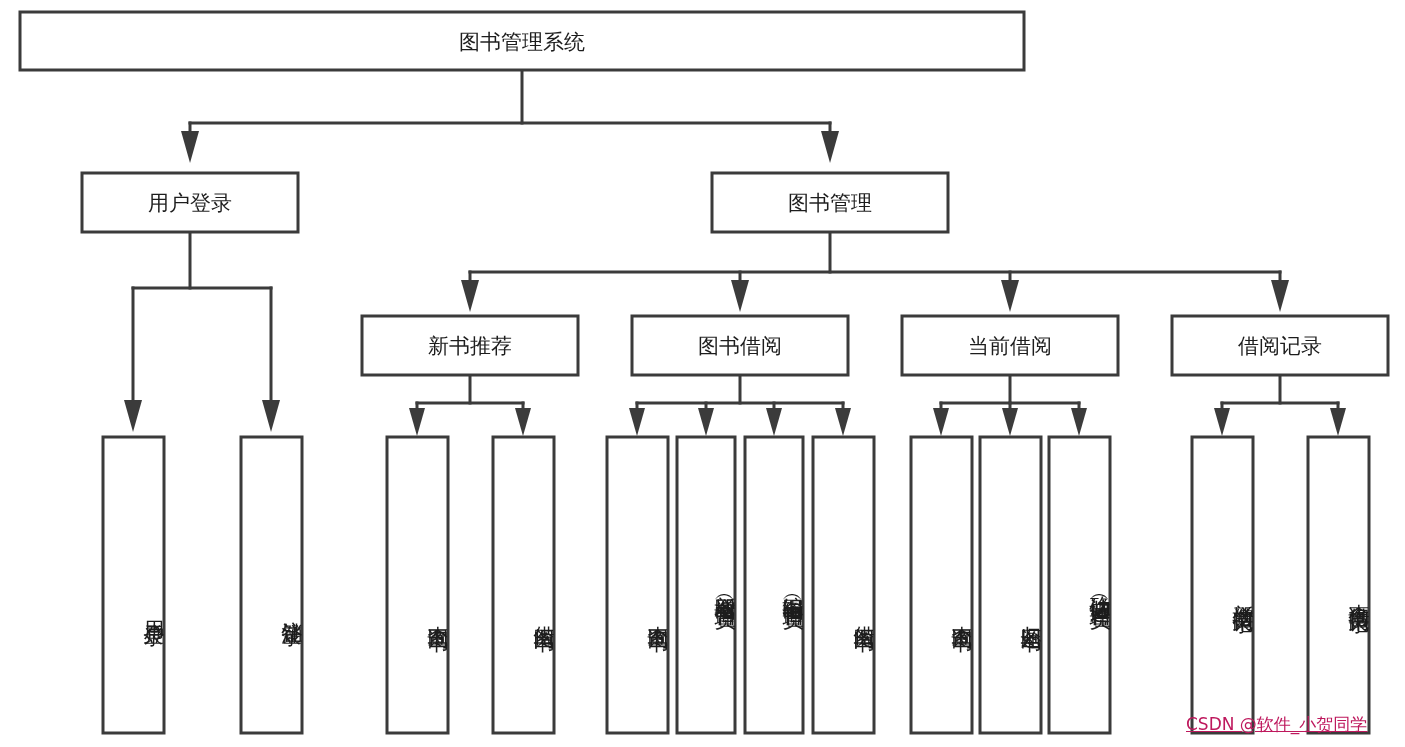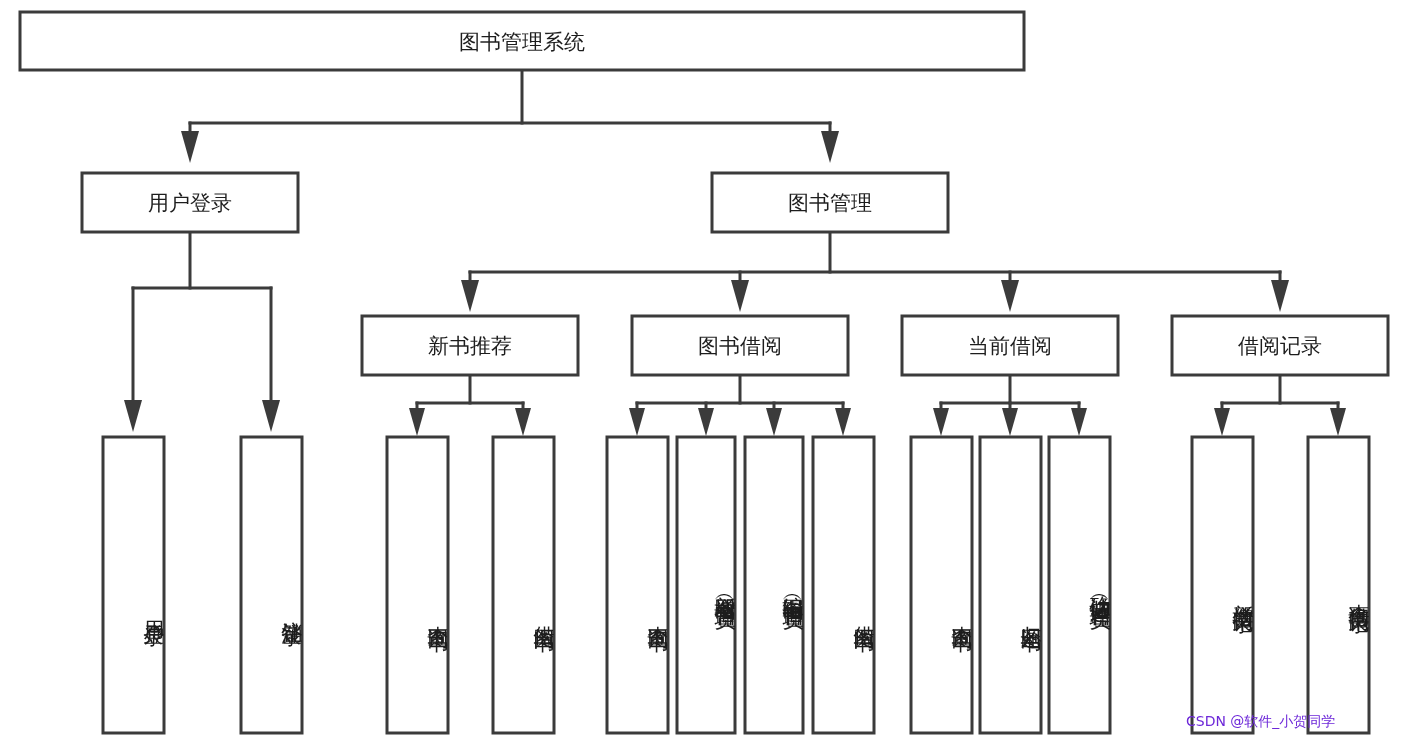--- a/index.html
+++ b/index.html
@@ -60,25 +60,26 @@
     text-align: center;
     white-space: nowrap;
     display: flex;
     align-items: flex-start;
     justify-content: center;
     pointer-events: none;
   }
   .watermark {
     position: absolute;
     font-family: "DejaVu Sans", "Liberation Sans", sans-serif;
-    font-size: 14px;
-    color: #6d28d9;
+    font-size: 17px;
+    color: #be185d;
     white-space: nowrap;
     left: 1186px;
     top: 713px;
+    text-decoration: underline;
   }
 </style>
 </head>
 <body>
 
 <div id="diagram-root">
 
   <svg class="canvas" viewBox="0 0 1405 747" xmlns="http://www.w3.org/2000/svg">
 
     <defs></defs>

